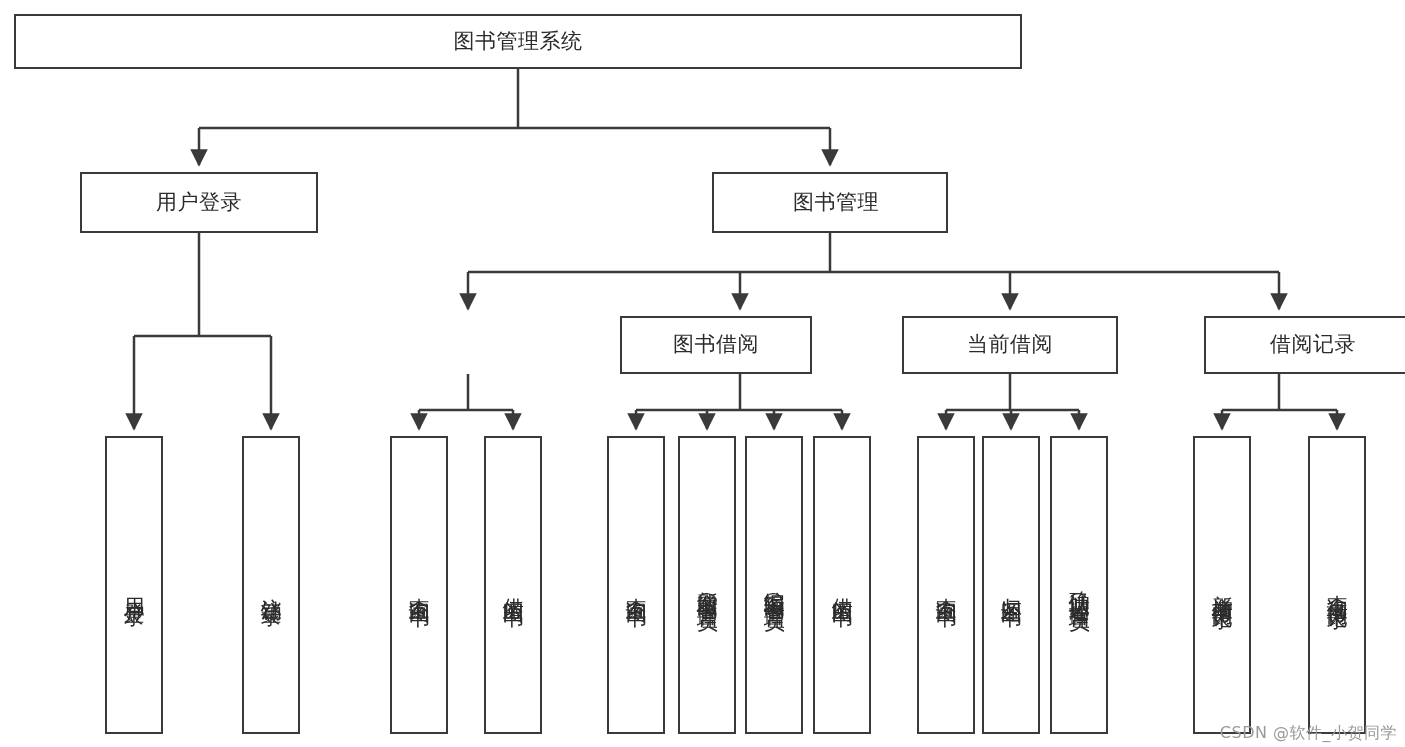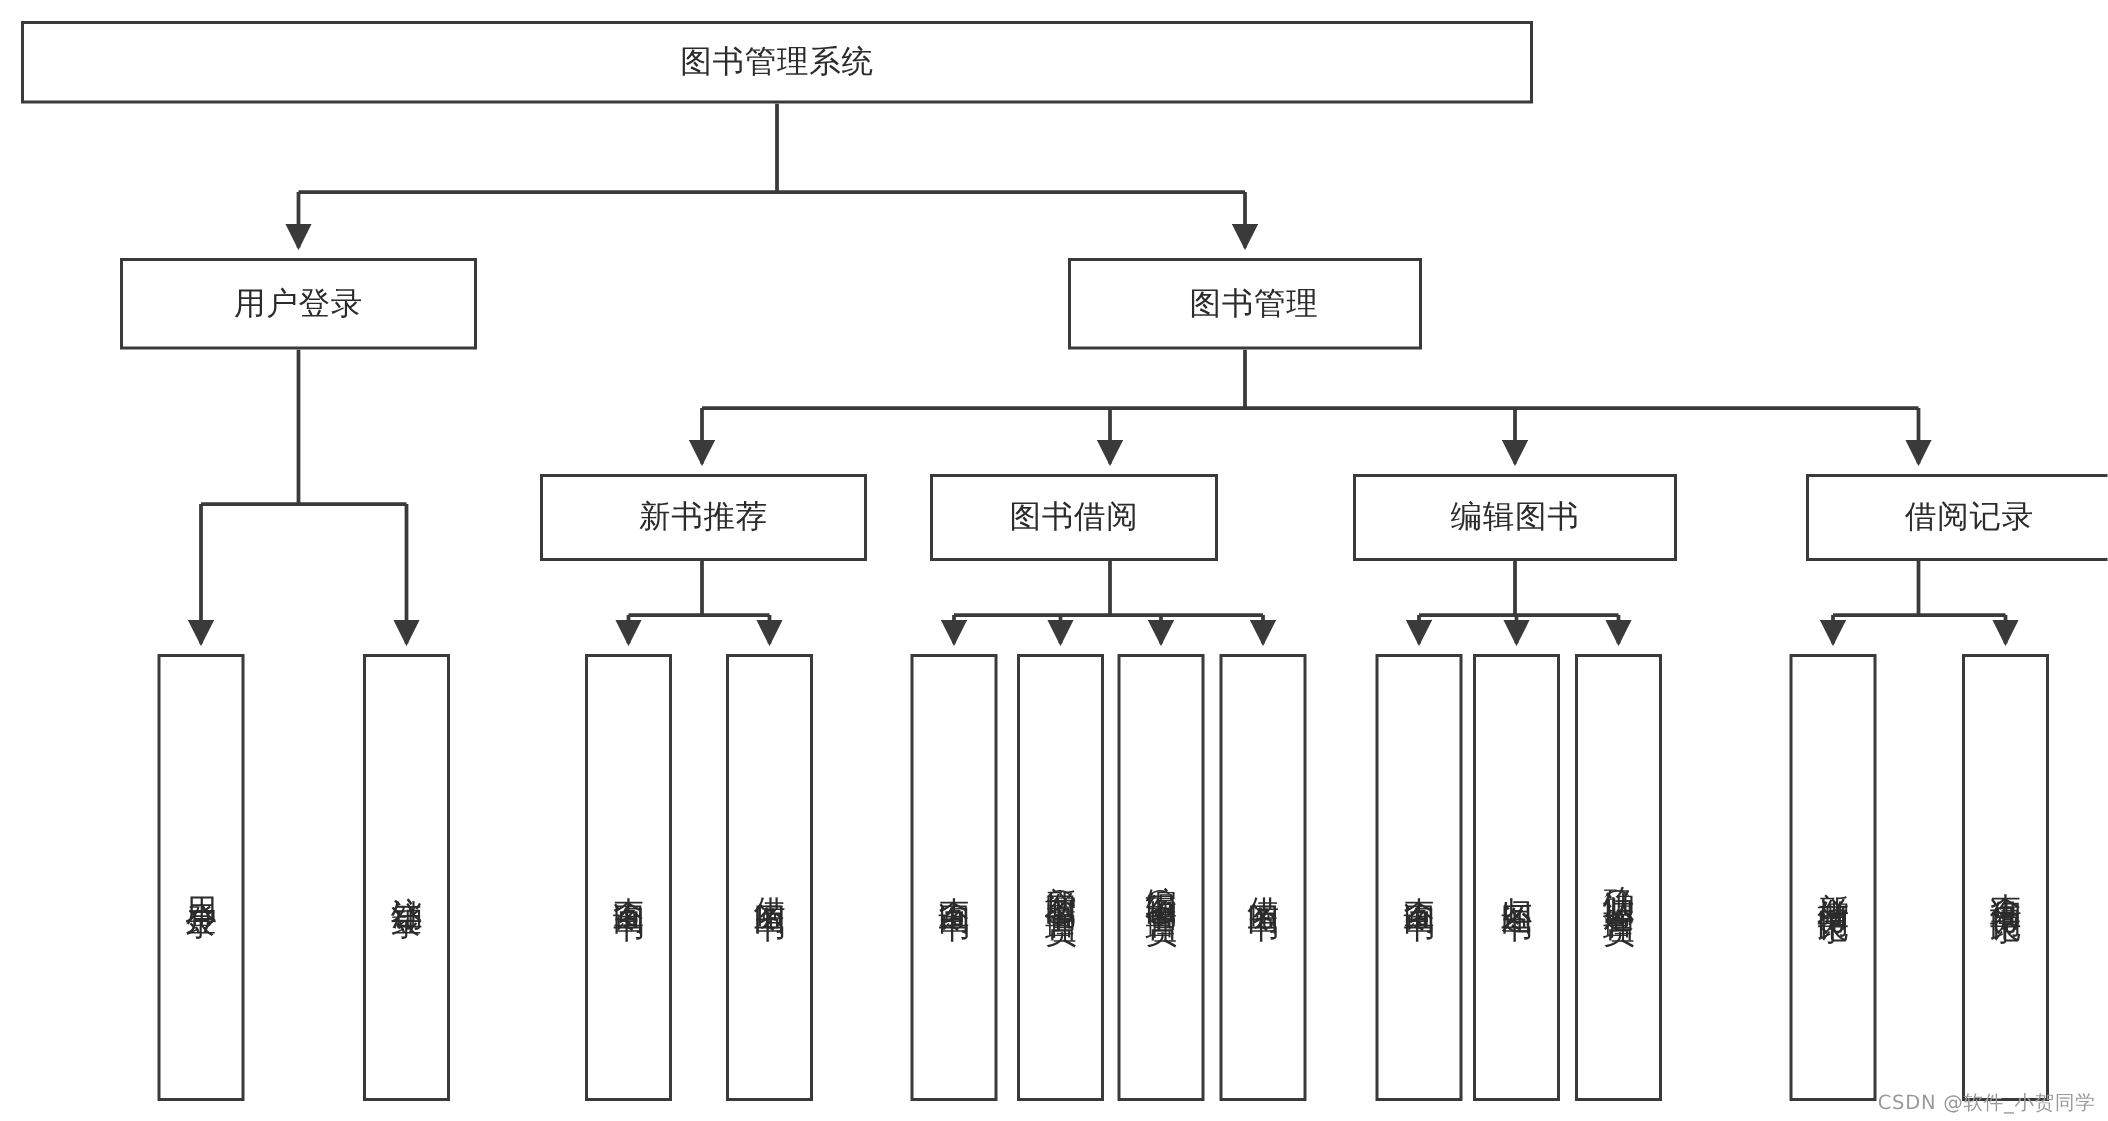--- a/index.html
+++ b/index.html
@@ -58,21 +58,21 @@
   }
   .leaf-box {
     align-items: center;
     justify-content: center;
     padding-top: 4px;
   }
   #watermark {
     position: absolute;
     right: 8px;
     bottom: 3px;
-    font-size: 13px;
+    font-size: 16px;
     color: #9a9a9a;
     white-space: nowrap;
     pointer-events: none;
     letter-spacing: 0.5px;
   }
 </style>
 </head>
 <body>
 
 <div id="diagram-root">
@@ -131,28 +131,25 @@
     <span class="node-label-h">图书管理系统</span>
   </div>
 
   <div class="node-box" style="left:80px; top:172px; width:238px; height:61px;">
     <span class="node-label-h">用户登录</span>
   </div>
   <div class="node-box" style="left:712px; top:172px; width:236px; height:61px;padding-left:12px;">
     <span class="node-label-h">图书管理</span>
   </div>
 
-  <div class="node-box" style="left:360px; top:316px; width:218px; height:58px;">
-    <span class="node-label-h">新书推荐</span>
-  </div>
   <div class="node-box" style="left:620px; top:316px; width:192px; height:58px;">
     <span class="node-label-h">图书借阅</span>
   </div>
   <div class="node-box" style="left:902px; top:316px; width:216px; height:58px;">
-    <span class="node-label-h">编辑图书</span>
+    <span class="node-label-h">当前借阅</span>
   </div>
   <div class="node-box" style="left:1170px; top:316px; width:218px; height:58px;margin-left:34px;">
     <span class="node-label-h">借阅记录</span>
   </div>
 
   <div class="node-box leaf-box" style="left:105px; top:436px; width:58px; height:298px;">
     <span class="node-label-v">用户登录</span>
   </div>
   <div class="node-box leaf-box" style="left:242px; top:436px; width:58px; height:298px;">
     <span class="node-label-v">注销登录</span>

